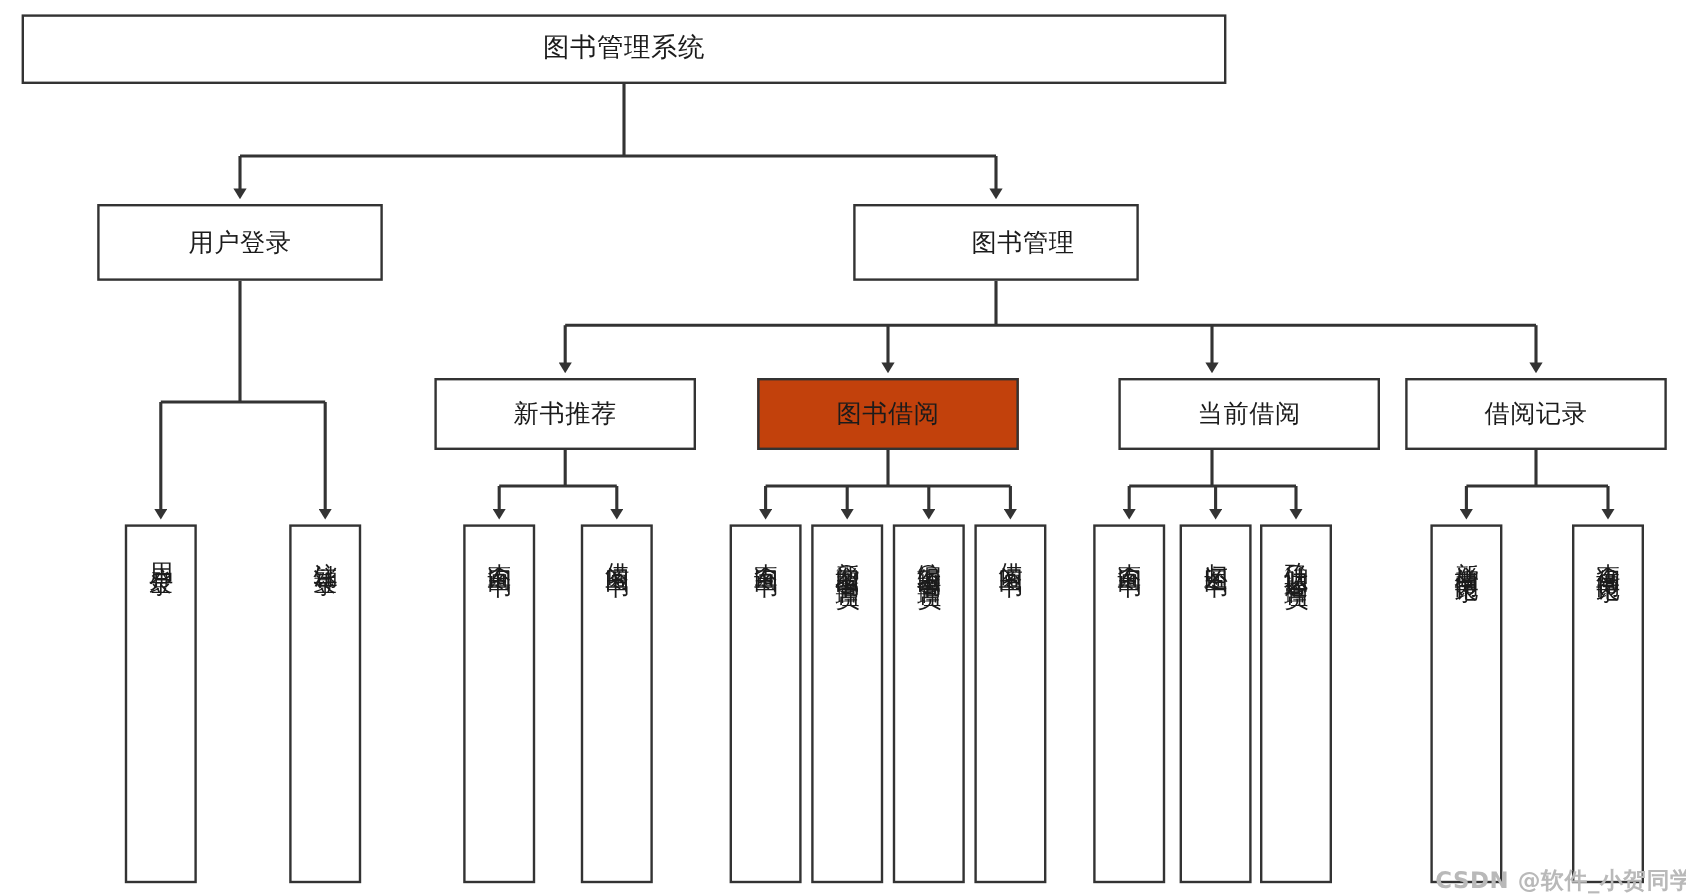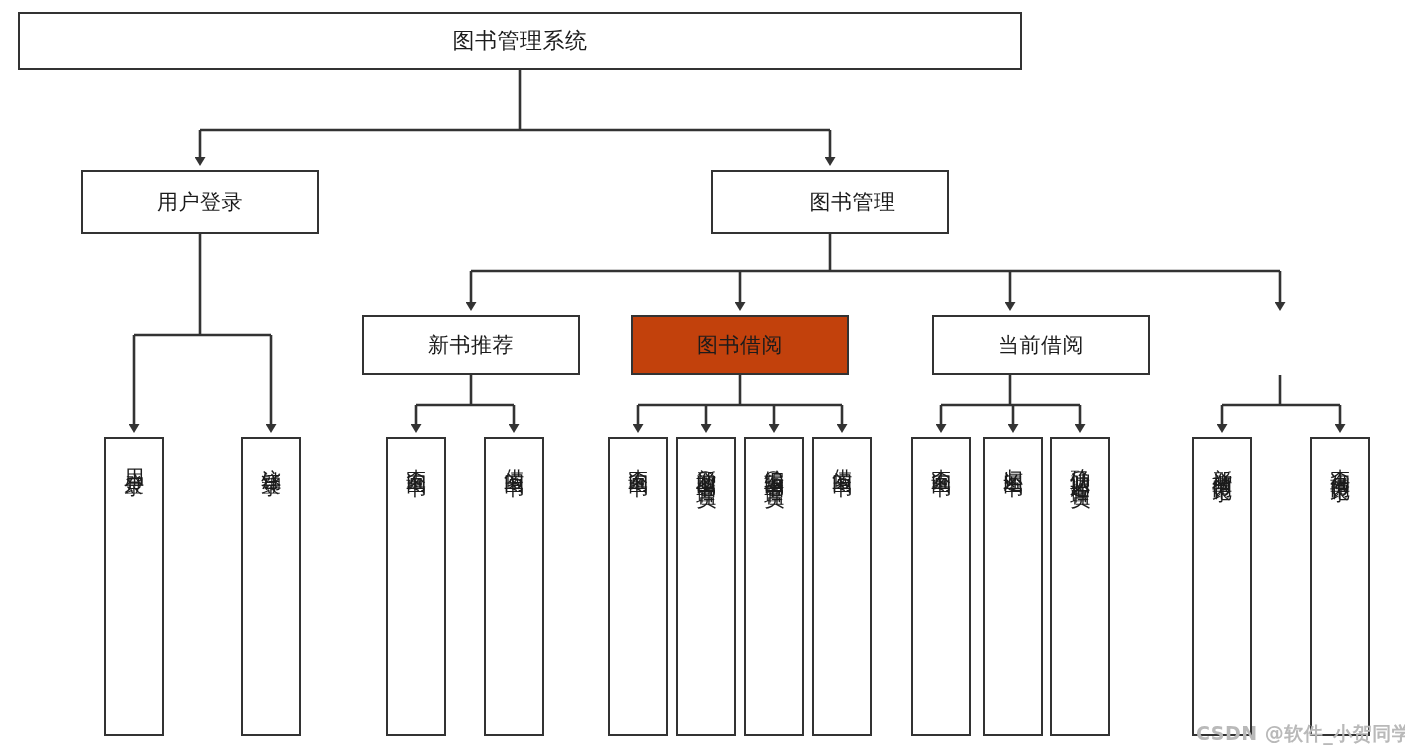--- a/index.html
+++ b/index.html
@@ -138,20 +138,23 @@
 
   <div class="node horiz" style="left: 362px; top: 315px; width: 218px; height: 60px; border-color: rgb(51, 51, 51); background: rgb(255, 255, 255); color: rgb(27, 27, 27); justify-content: center;">
     <span class="cap">新书推荐</span>
   </div>
   <div class="node horiz" style="left: 631px; top: 315px; width: 218px; height: 60px; border-color: rgb(51, 51, 51); background: #c2410c; color: rgb(27, 27, 27);">
     <span class="cap">图书借阅</span>
   </div>
   <div class="node horiz" style="left: 901px; top: 315px; width: 218px; height: 60px; border-color: rgb(51, 51, 51); background: rgb(255, 255, 255); color: rgb(27, 27, 27); margin-left: 31px;">
     <span class="cap">当前借阅</span>
   </div>
+  <div class="node horiz" style="left: 1171px; top: 315px; width: 218px; height: 60px; border-color: rgb(51, 51, 51); background: rgb(255, 255, 255); color: rgb(27, 27, 27);">
+    <span class="cap">借阅记录</span>
+  </div>
 
   <div class="node vert" style="left: 104px; top: 437px; width: 60px; height: 299px; border-color: rgb(51, 51, 51); background: rgb(255, 255, 255); color: rgb(27, 27, 27);">
     <span class="cap">用户登录</span>
   </div>
   <div class="node vert" style="left: 241px; top: 437px; width: 60px; height: 299px; border-color: rgb(51, 51, 51); background: rgb(255, 255, 255); color: rgb(27, 27, 27);">
     <span class="cap">注销登录</span>
   </div>
   <div class="node vert" style="left: 386px; top: 437px; width: 60px; height: 299px; border-color: rgb(51, 51, 51); background: rgb(255, 255, 255); color: rgb(27, 27, 27);">
     <span class="cap">查询图书</span>
   </div>

